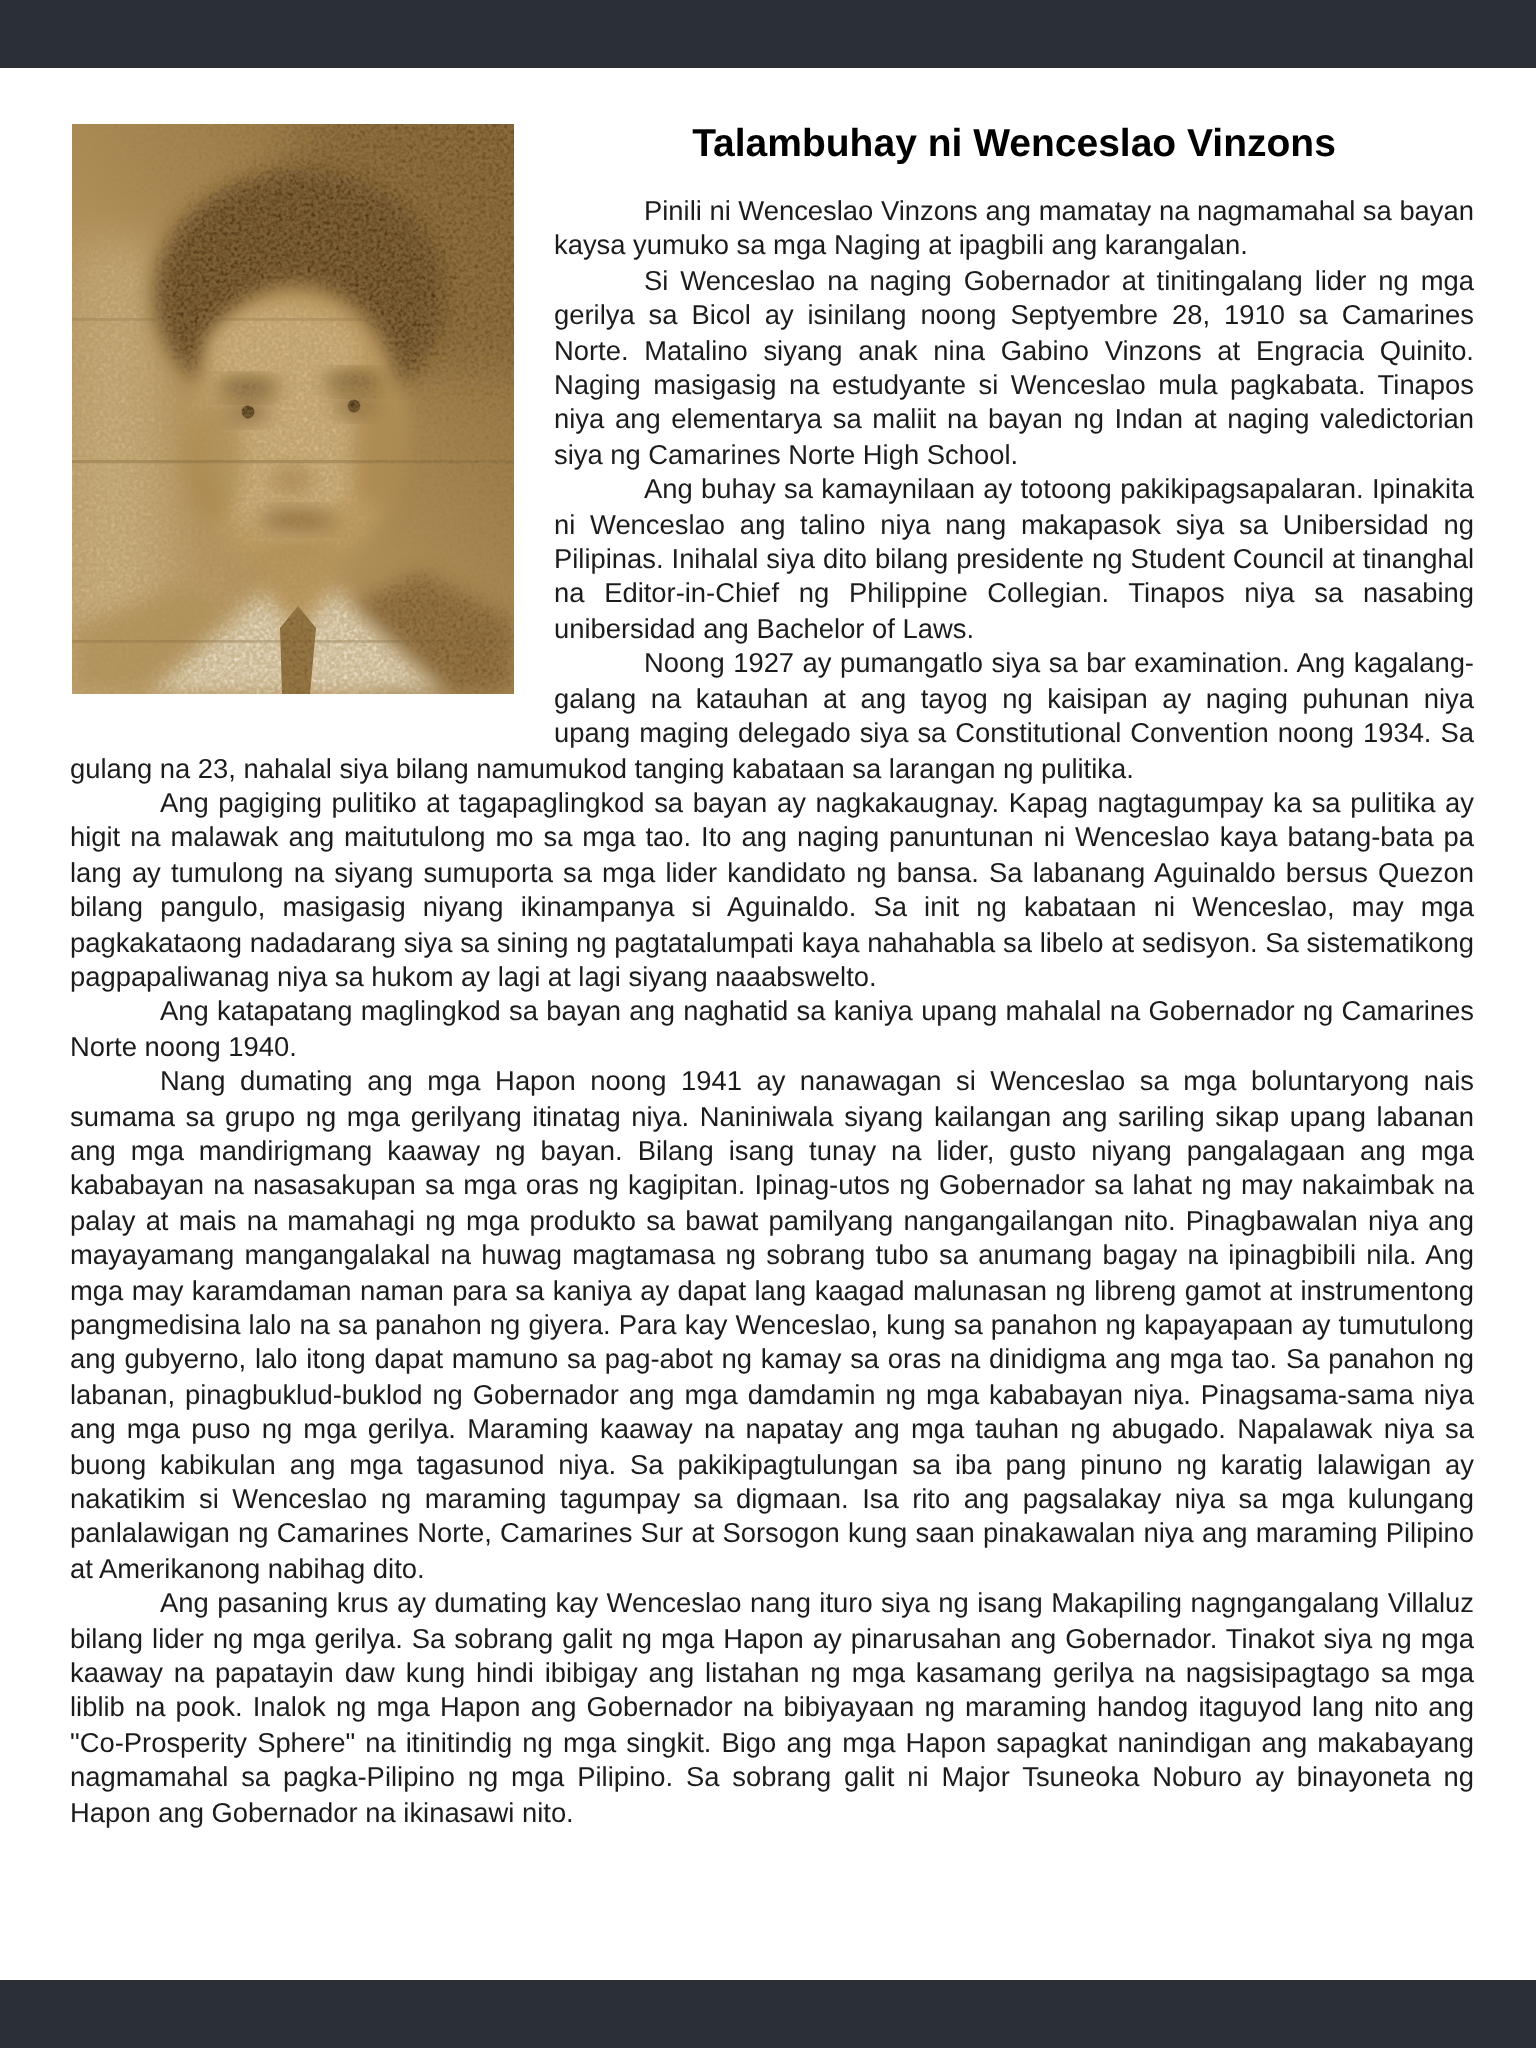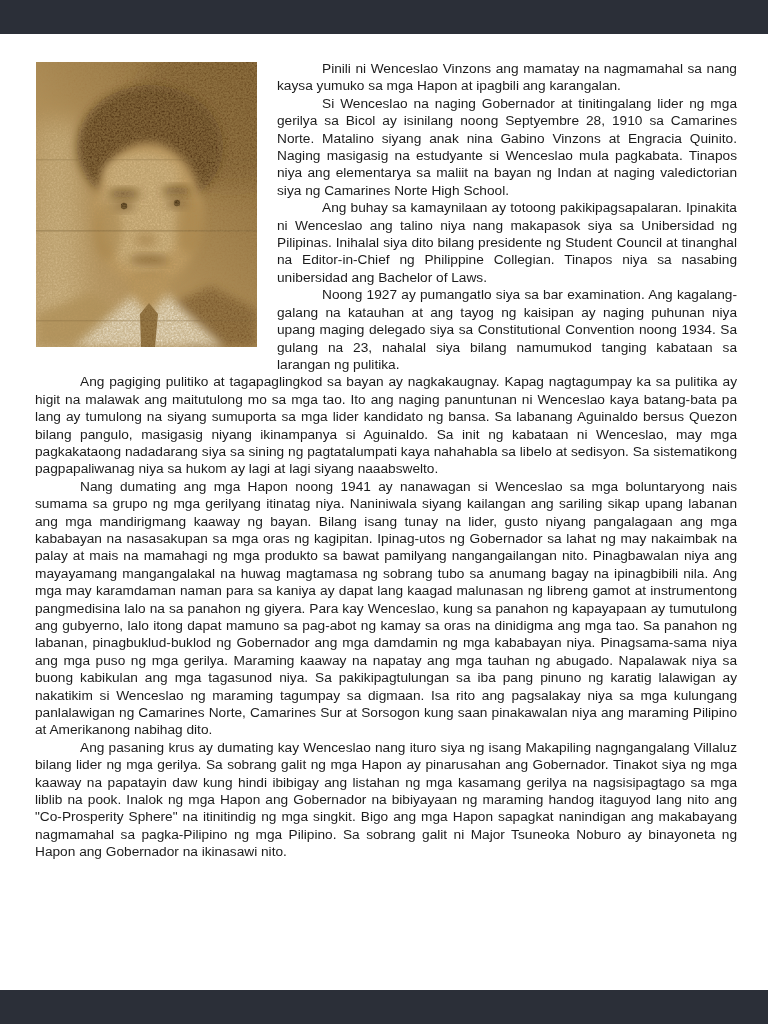--- a/index.html
+++ b/index.html
@@ -105,23 +105,25 @@
         <polygon points="104,252 122,252 119,285 105,285" fill="#7b5a2c"></polygon>
 
         <rect x="0" y="97" width="221" height="1.4" fill="#5f4a28" opacity="0.25"></rect>
         <rect x="0" y="168" width="221" height="1.6" fill="#5f4a28" opacity="0.38"></rect>
         <rect x="0" y="258" width="221" height="1.4" fill="#5f4a28" opacity="0.3"></rect>
 
         <rect x="0" y="0" width="221" height="285" filter="url(#grain)" opacity="0.55"></rect>
       </svg>
     </div>
 
+    <h1 class="title">Talambuhay ni Wenceslao Vinzons</h1>
 
-    <p class="para">Pinili ni Wenceslao Vinzons ang mamatay na nagmamahal sa nang kaysa yumuko sa mga Hapon at ipagbili ang karangalan.</p>
+    <p class="para">Pinili ni Wenceslao Vinzons ang mamatay na nagmamahal sa bayan kaysa yumuko sa mga Naging at ipagbili ang karangalan.</p>
     <p class="para">Si Wenceslao na naging Gobernador at tinitingalang lider ng mga gerilya sa Bicol ay isinilang noong Septyembre 28, 1910 sa Camarines Norte. Matalino siyang anak nina Gabino Vinzons at Engracia Quinito. Naging masigasig na estudyante si Wenceslao mula pagkabata. Tinapos niya ang elementarya sa maliit na bayan ng Indan at naging valedictorian siya ng Camarines Norte High School.</p>
     <p class="para">Ang buhay sa kamaynilaan ay totoong pakikipagsapalaran. Ipinakita ni Wenceslao ang talino niya nang makapasok siya sa Unibersidad ng Pilipinas. Inihalal siya dito bilang presidente ng Student Council at tinanghal na Editor-in-Chief ng Philippine Collegian. Tinapos niya sa nasabing unibersidad ang Bachelor of Laws.</p>
     <p class="para">Noong 1927 ay pumangatlo siya sa bar examination. Ang kagalang-galang na katauhan at ang tayog ng kaisipan ay naging puhunan niya upang maging delegado siya sa Constitutional Convention noong 1934. Sa gulang na 23, nahalal siya bilang namumukod tanging kabataan sa larangan ng pulitika.</p>
     <p class="para">Ang pagiging pulitiko at tagapaglingkod sa bayan ay nagkakaugnay. Kapag nagtagumpay ka sa pulitika ay higit na malawak ang maitutulong mo sa mga tao. Ito ang naging panuntunan ni Wenceslao kaya batang-bata pa lang ay tumulong na siyang sumuporta sa mga lider kandidato ng bansa. Sa labanang Aguinaldo bersus Quezon bilang pangulo, masigasig niyang ikinampanya si Aguinaldo. Sa init ng kabataan ni Wenceslao, may mga pagkakataong nadadarang siya sa sining ng pagtatalumpati kaya nahahabla sa libelo at sedisyon. Sa sistematikong pagpapaliwanag niya sa hukom ay lagi at lagi siyang naaabswelto.</p>
+    <p class="para">Ang katapatang maglingkod sa bayan ang naghatid sa kaniya upang mahalal na Gobernador ng Camarines Norte noong 1940.</p>
     <p class="para">Nang dumating ang mga Hapon noong 1941 ay nanawagan si Wenceslao sa mga boluntaryong nais sumama sa grupo ng mga gerilyang itinatag niya. Naniniwala siyang kailangan ang sariling sikap upang labanan ang mga mandirigmang kaaway ng bayan. Bilang isang tunay na lider, gusto niyang pangalagaan ang mga kababayan na nasasakupan sa mga oras ng kagipitan. Ipinag-utos ng Gobernador sa lahat ng may nakaimbak na palay at mais na mamahagi ng mga produkto sa bawat pamilyang nangangailangan nito. Pinagbawalan niya ang mayayamang mangangalakal na huwag magtamasa ng sobrang tubo sa anumang bagay na ipinagbibili nila. Ang mga may karamdaman naman para sa kaniya ay dapat lang kaagad malunasan ng libreng gamot at instrumentong pangmedisina lalo na sa panahon ng giyera. Para kay Wenceslao, kung sa panahon ng kapayapaan ay tumutulong ang gubyerno, lalo itong dapat mamuno sa pag-abot ng kamay sa oras na dinidigma ang mga tao. Sa panahon ng labanan, pinagbuklud-buklod ng Gobernador ang mga damdamin ng mga kababayan niya. Pinagsama-sama niya ang mga puso ng mga gerilya. Maraming kaaway na napatay ang mga tauhan ng abugado. Napalawak niya sa buong kabikulan ang mga tagasunod niya. Sa pakikipagtulungan sa iba pang pinuno ng karatig lalawigan ay nakatikim si Wenceslao ng maraming tagumpay sa digmaan. Isa rito ang pagsalakay niya sa mga kulungang panlalawigan ng Camarines Norte, Camarines Sur at Sorsogon kung saan pinakawalan niya ang maraming Pilipino at Amerikanong nabihag dito.</p>
     <p class="para">Ang pasaning krus ay dumating kay Wenceslao nang ituro siya ng isang Makapiling nagngangalang Villaluz bilang lider ng mga gerilya. Sa sobrang galit ng mga Hapon ay pinarusahan ang Gobernador. Tinakot siya ng mga kaaway na papatayin daw kung hindi ibibigay ang listahan ng mga kasamang gerilya na nagsisipagtago sa mga liblib na pook. Inalok ng mga Hapon ang Gobernador na bibiyayaan ng maraming handog itaguyod lang nito ang "Co-Prosperity Sphere" na itinitindig ng mga singkit. Bigo ang mga Hapon sapagkat nanindigan ang makabayang nagmamahal sa pagka-Pilipino ng mga Pilipino. Sa sobrang galit ni Major Tsuneoka Noburo ay binayoneta ng Hapon ang Gobernador na ikinasawi nito.</p>
 
   </div>
 </div>
 
 </body></html>

